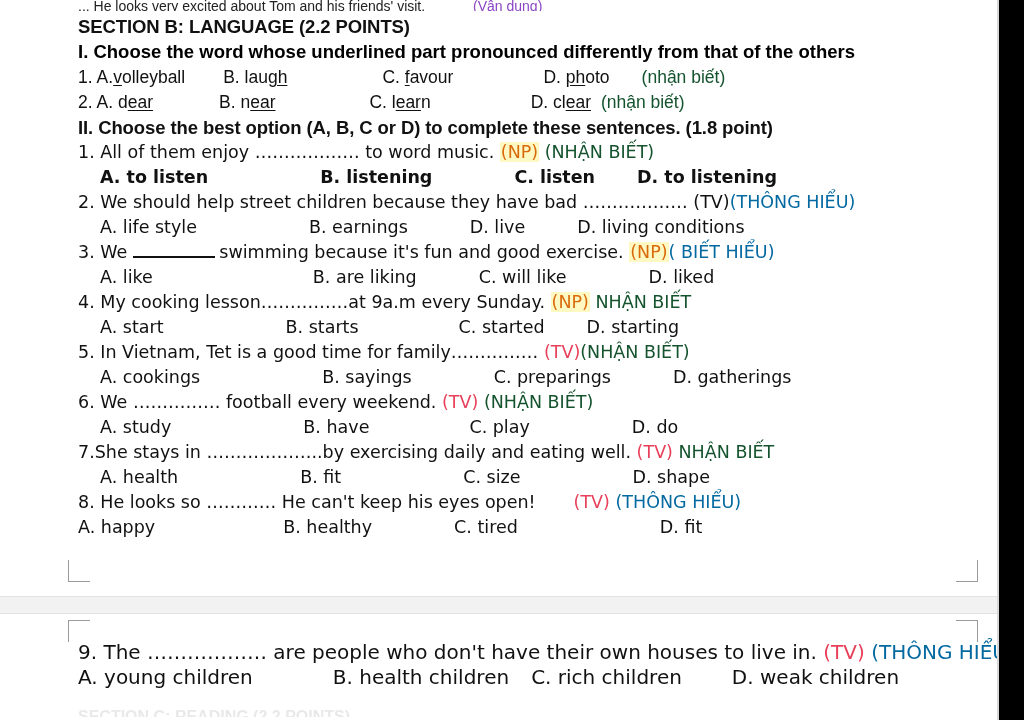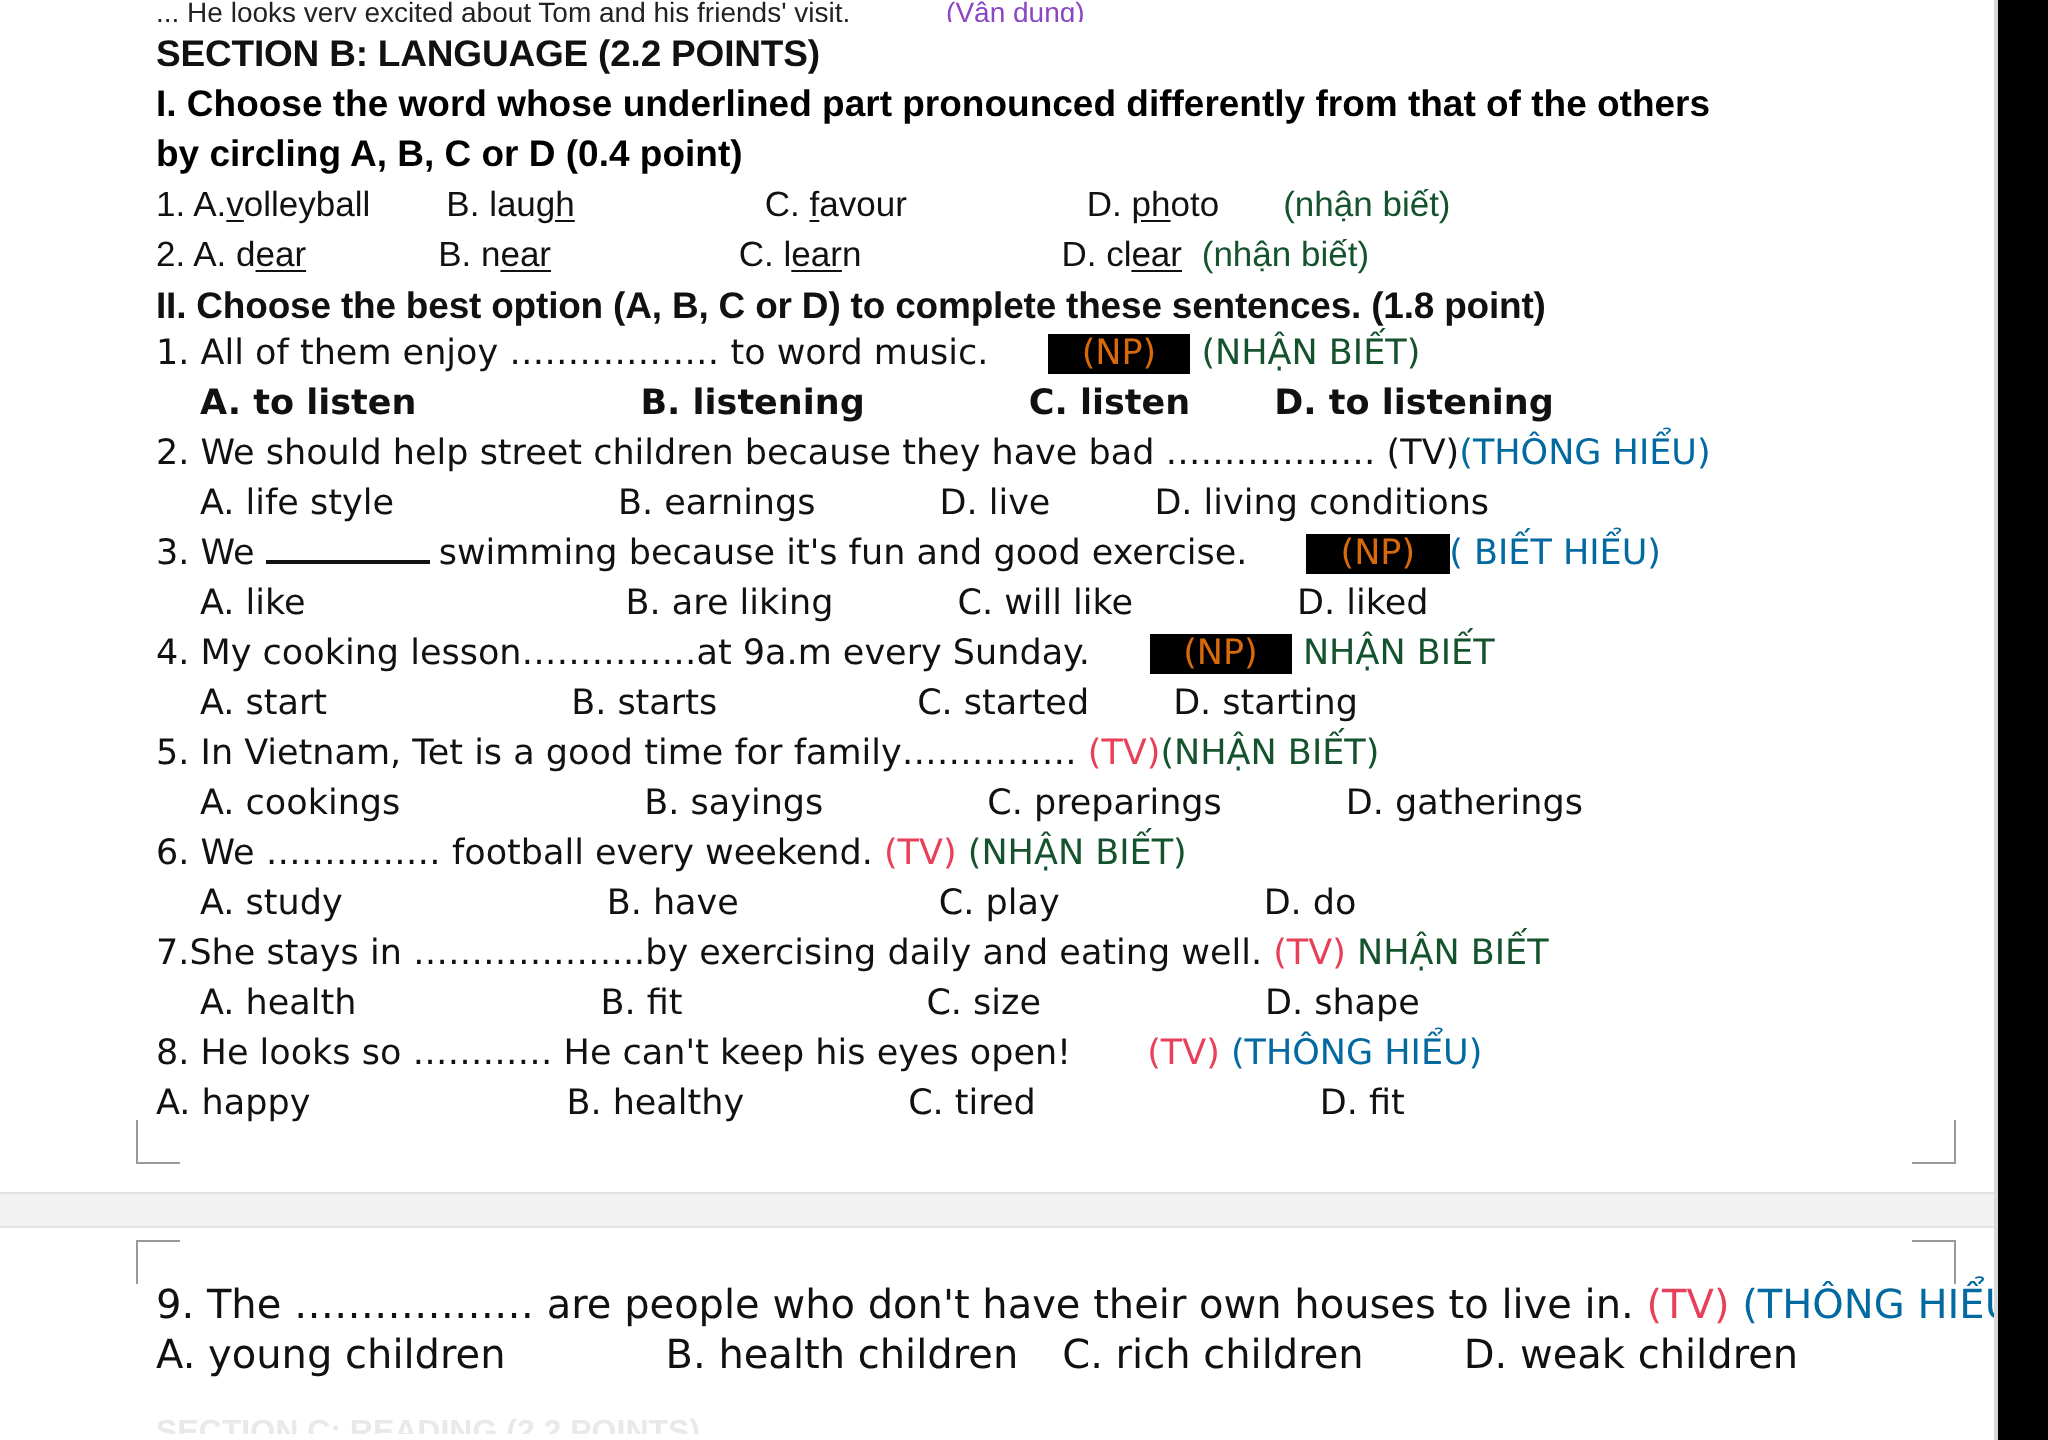--- a/index.html
+++ b/index.html
@@ -61,21 +61,21 @@
 
   .p2line { font-size:20px; line-height:25px; font-family:"DejaVu Sans", sans-serif; }
   .p2faint { font-size:16px; line-height:18px; color:#e9e9e9; font-weight:bold; }
 
   
   .green  { color:#14532d; }
   .cyan   { color:#0369a1; }
   .red    { color:#e8405a; }
   .purple { color:#8b46c4; }
   .orange { color:#d96a0b; }
-  .hl     { background:#000000; padding:0 17px;margin-left:24px; }
+  .hl     { background:#fef9c3; padding:0 1px; }
   .u      { text-decoration:underline; text-underline-offset:2px; }
   .ul-blank { border-bottom:2px solid #111; display:inline-block; width:82px; height:13px; }
 
   .sp { display:inline-block; }
 </style>
 </head>
 <body>
 
 <div id="screen">
 
@@ -85,21 +85,20 @@
 
       <div class="ln cutline" style="margin-top:-1px;">
         <span>... He looks very excited about Tom and his friends' visit.</span>
         <span class="sp" style="width:44px"></span><span class="purple">(Vận dụng)</span>
       </div>
 
       <div class="ln hdr" style="margin-top:3px;">SECTION B: LANGUAGE (2.2 POINTS)</div>
 
       <div class="hdr-wrap">
         <span>I. Choose the word whose underlined part pronounced differently from that of the others</span><br>
-        <span>by circling A, B, C or D  (0.4 point)</span>
       </div>
 
       <div class="ln qs" style="margin-top:1px;">
         <span>1.</span><span class="sp" style="width:4px"></span><span><span>A.</span><span></span><span class="u">v</span><span>olleyball</span></span><span class="sp" style="width:38px"></span><span><span>B.</span>&nbsp;<span>lau</span><span class="u">gh</span><span></span></span><span class="sp" style="width:95px"></span><span><span>C.</span>&nbsp;<span></span><span class="u">f</span><span>avour</span></span><span class="sp" style="width:90px"></span><span><span>D.</span>&nbsp;<span></span><span class="u">ph</span><span>oto</span></span><span class="sp" style="width:32px"></span><span class="green">(nhận biết)</span>
       </div>
 
       <div class="ln qs">
         <span>2.</span><span class="sp" style="width:4px"></span><span><span>A.</span>&nbsp;<span>d</span><span class="u">ear</span><span></span></span><span class="sp" style="width:66px"></span><span><span>B.</span>&nbsp;<span>n</span><span class="u">ear</span><span></span>&nbsp;</span><span class="sp" style="width:89px"></span><span><span>C.</span>&nbsp;<span>l</span><span class="u">ear</span><span>n</span></span><span class="sp" style="width:100px"></span><span><span>D.</span>&nbsp;<span>cl</span><span class="u">ear</span><span></span>&nbsp;</span><span class="sp" style="width:5px"></span><span class="green">(nhận biết)</span>
       </div>
 

